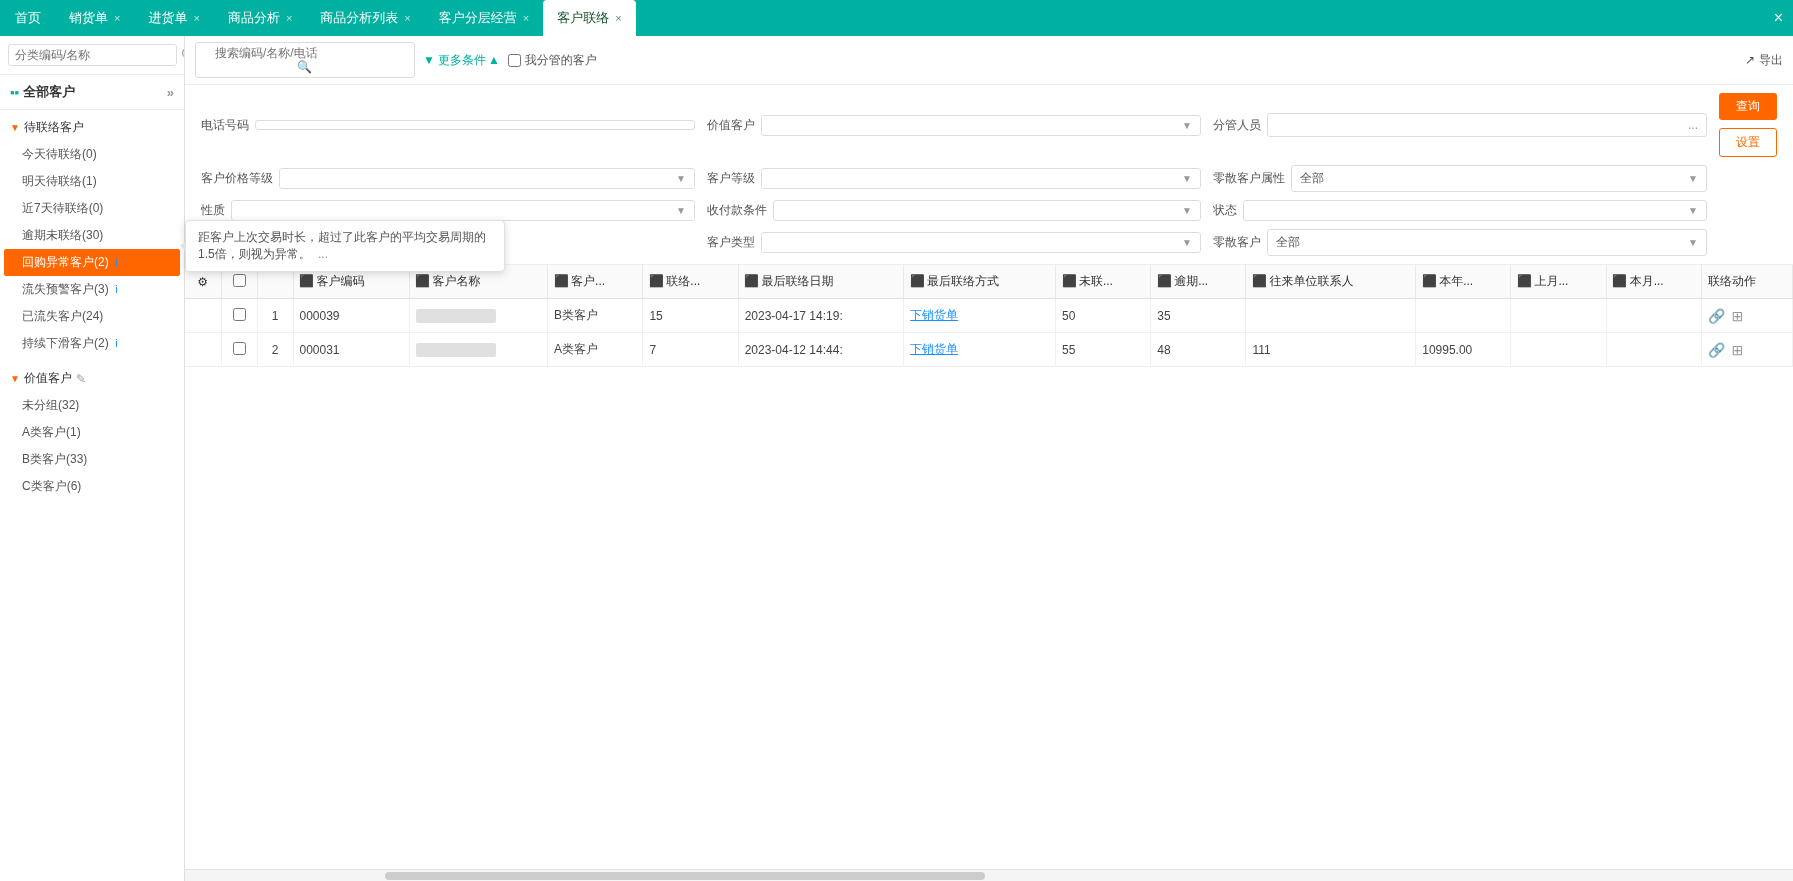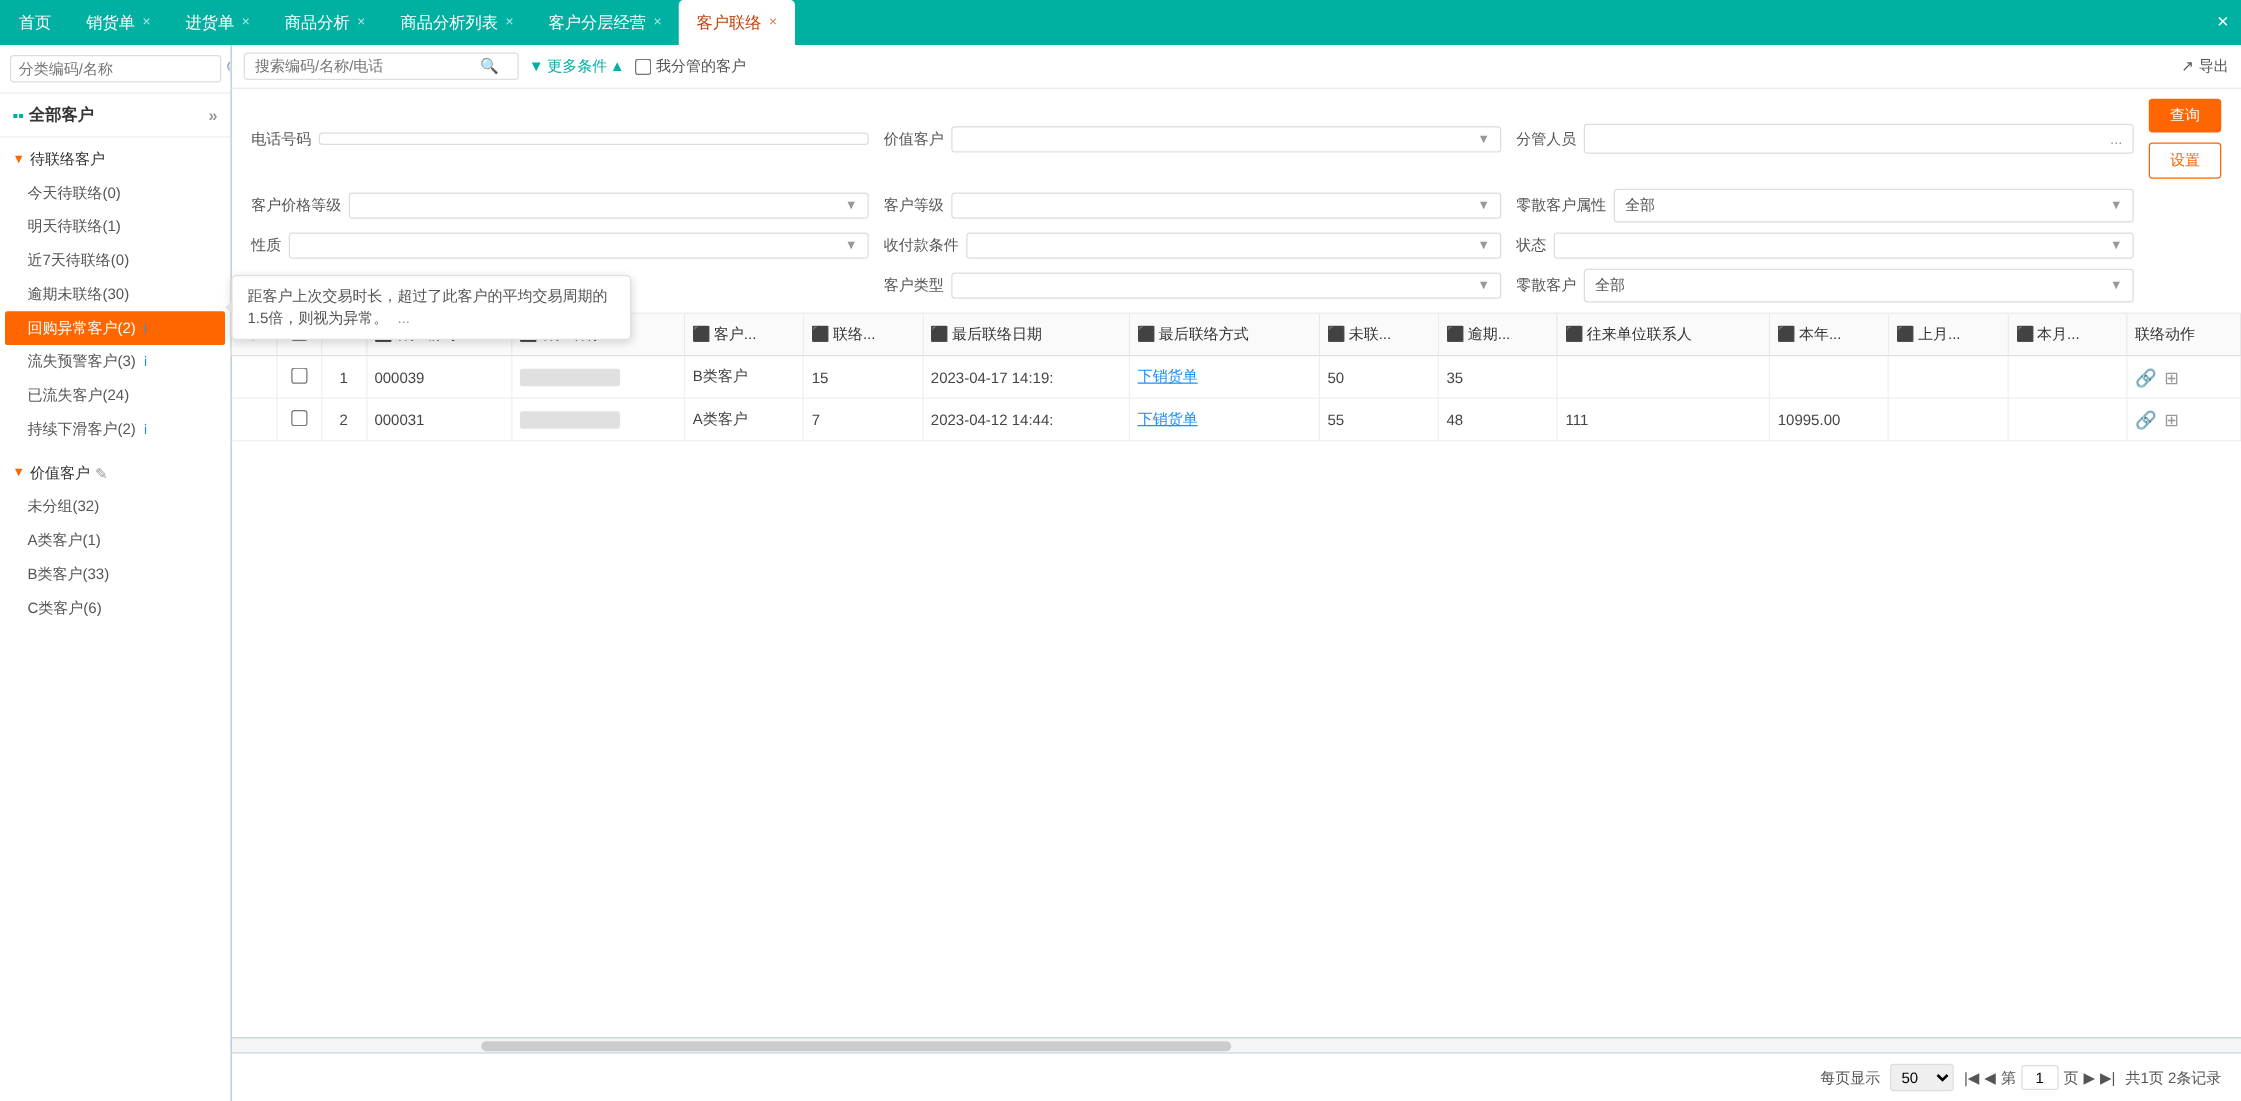--- a/index.html
+++ b/index.html
@@ -8,21 +8,21 @@
     
     .top-nav {
       display: flex; align-items: center; background: #00b0a0; height: 36px; padding: 0 1px;
       color: white; position: relative;
     }
     .top-nav .nav-item {
       padding: 0 14px; height: 36px; display: flex; align-items: center; cursor: pointer;
       font-size: 13px; color: white; white-space: nowrap;
     }
     .top-nav .nav-item.active {
-      background: white; color: #c2410c; border-radius: 4px 4px 0 0;
+      background: white; color: #14532d; border-radius: 4px 4px 0 0;
     }
     .top-nav .nav-item .close-x {
       margin-left: 6px; font-size: 11px; opacity: 0.7;
     }
     .top-nav .window-close {
       position: absolute; right: 10px; top: 50%; transform: translateY(-50%);
       color: white; cursor: pointer; font-size: 16px;
     }
 
     
@@ -87,21 +87,21 @@
       flex: 1; display: flex; flex-direction: column; overflow: hidden;
     }
 
     
     .filter-bar {
       background: white; padding: 6px 10px; border-bottom: 1px solid #eee;
       display: flex; align-items: center; gap: 8px;
     }
     .filter-search-box {
       display: flex; align-items: center; border: 1px solid #ddd; border-radius: 3px;
-      padding: 3px 8px; width: 220px;
+      padding: 3px 8px; width: 220px; flex-direction: column;
     }
     .filter-search-box input {
       border: none; outline: none; font-size: 12px; width: 180px;
     }
     .filter-more {
       display: flex; align-items: center; color: #00b0a0; cursor: pointer; font-size: 12px;
     }
     .filter-checkbox {
       display: flex; align-items: center; gap: 4px; font-size: 12px; color: #555;
     }
@@ -572,33 +572,15 @@
             </td>
           </tr>
         </tbody>
       </table>
     </div>
 
     <div class="h-scrollbar">
       <div class="h-scrollbar-thumb"></div>
     </div>
 
-    <div class="table-footer">
-      <span>每页显示</span>
-      <select class="page-size-select">
-        <option>50</option>
-        <option>20</option>
-        <option>100</option>
-      </select>
-      <div class="page-nav">
-        <span>|◀</span>
-        <span>◀</span>
-        <span>第</span>
-        <input class="page-input" type="text" value="1" style="">
-        <span>页</span>
-        <span>▶</span>
-        <span>▶|</span>
-      </div>
-      <span>共1页 2条记录</span>
-    </div>
 
   </div>
 </div>
 
 </body></html>

